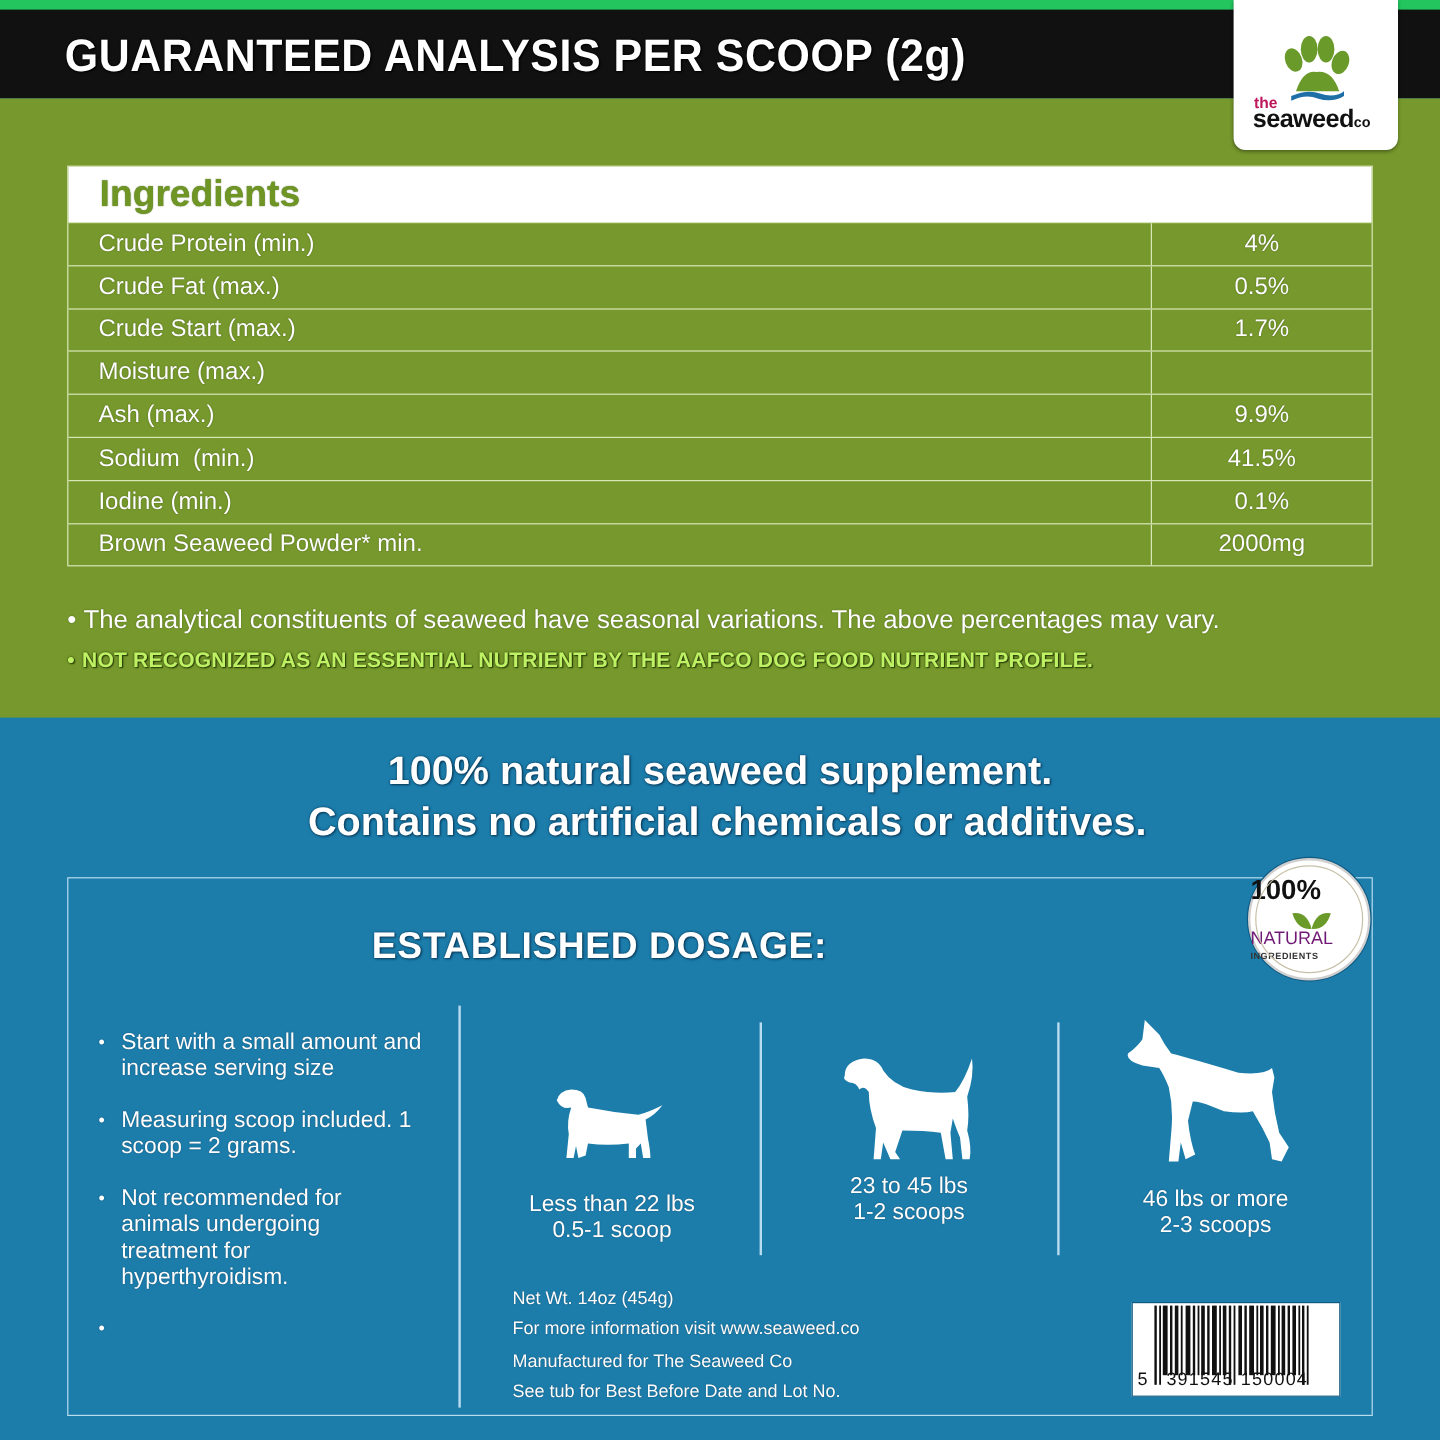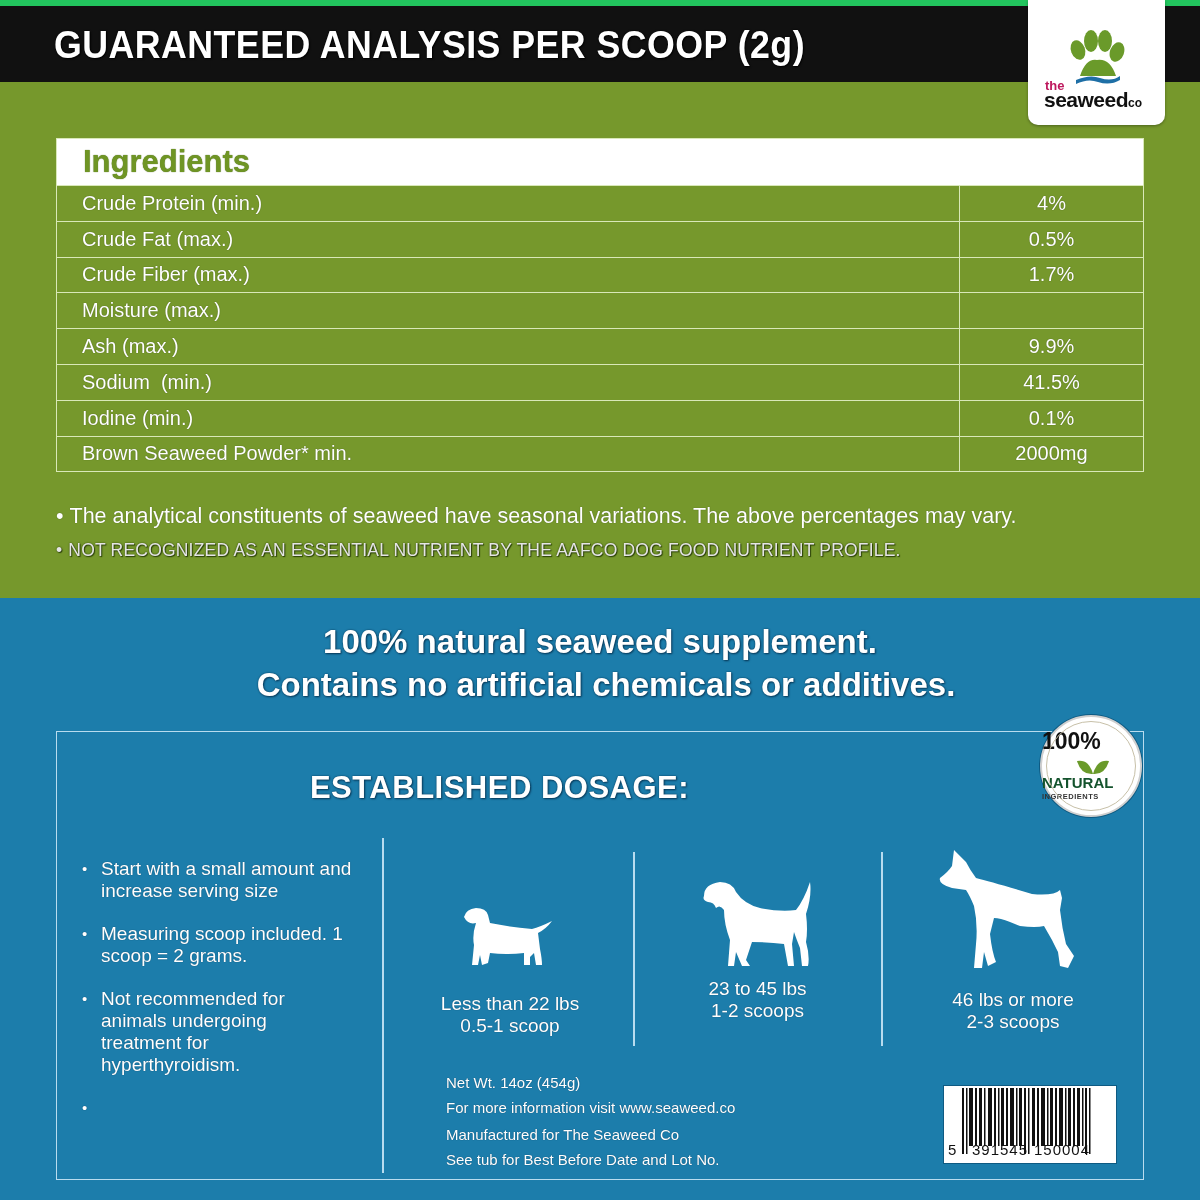--- a/index.html
+++ b/index.html
@@ -1,21 +1,21 @@
 <!DOCTYPE html>
 <html><head>
   <meta charset="utf-8">
   <style>
     * { box-sizing: border-box; margin: 0; padding: 0; }
     html, body { width: 1200px; height: 1200px; overflow: hidden; background: #1c7dab; }
     body { position: relative; font-family: "Liberation Sans", sans-serif; }
 
     .header-bar {
       position: absolute; left: 0; top: 0; width: 1200px; height: 82px;
-      background: #111111; border-top: 6px solid #22c55e;
+      background: #111111; border-top: 8px solid #22c55e;
     }
     .header-title {
       position: absolute; left: 54px; top: 18px;
       color: #ffffff; font-weight: bold; font-size: 38px; letter-spacing: 0.5px;
       transform: scaleX(0.94); transform-origin: left center;
       text-shadow: 0 0 2px #000, 1px 1px 2px #000;
     }
     .green-section {
       position: absolute; left: 0; top: 82px; width: 1200px; height: 516px;
       background: #76982c;
@@ -54,21 +54,21 @@
     }
     .table-row .val {
       flex: 1; display: flex; align-items: center; justify-content: center;
       color: #ffffff; font-size: 20px; text-shadow: 0 0 1px #3a5010;
     }
     .note-1 {
       position: absolute; left: 56px; top: 504px; color: #ffffff; font-size: 21.5px;
       text-shadow: 0 0 1px #3a5010;
     }
     .note-2 {
-      position: absolute; left: 56px; top: 540px; color: #e5e5e5; font-size: 17.5px; font-weight: normal;
+      position: absolute; left: 56px; top: 540px; color: #bef264; font-size: 17.5px; font-weight: bold;
       text-shadow: 0 0 2px #2c400a, 1px 1px 1px #2c400a; letter-spacing: 0.2px;
     }
     .bullet { display: inline-block; margin-right: 6px; }
 
     .tagline {
       position: absolute; left: 0; width: 1200px; text-align: center;
       color: #ffffff; font-weight: bold; font-size: 33px;
       text-shadow: 0 0 2px #0a3c5c, 1px 1px 2px #0a3c5c;
     }
     .tagline.l1 { top: 623px; }
@@ -87,34 +87,34 @@
       position: absolute; left: 1040px; top: 715px; width: 102px; height: 102px; border-radius: 50%;
       background: #ffffff; border: 2px solid #cfcfcf; box-shadow: 0 0 0 1px #0e5a82;
       text-align: left;
     }
     .badge::after {
       content: ""; position: absolute; left: 4px; top: 4px; right: 4px; bottom: 4px;
       border-radius: 50%; border: 1px solid #c7c0a8;
     }
     .badge-pct { position: absolute; left: 0; top: 11px; width: 100%; font-size: 23px; font-weight: bold; color: #111; }
     .badge-leaf { position: absolute; left: 33px; top: 40px; }
-    .badge-natural { position: absolute; left: 0; top: 57px; width: 100%; font-size: 15px; font-weight: bold; color: #14532d; }
+    .badge-natural { position: absolute; left: 0; top: 57px; width: 100%; font-size: 15px; font-weight: normal; color: #701a75; }
     .badge-ingr { position: absolute; left: 0; top: 75px; width: 100%; font-size: 7.5px; font-weight: bold; color: #333; letter-spacing: 0.5px; }
 
     .tips { position: absolute; left: 82px; top: 858px; width: 290px; }
     .tip { display: flex; color: #ffffff; font-size: 19px; line-height: 22px; margin-bottom: 21px;
       text-shadow: 0 0 1px #0a3c5c; }
     .tip .dot { width: 19px; flex: none; font-size: 15px; }
 
     .divider { position: absolute; width: 1.5px; background: #b8dcef; }
 
     .dog-col { position: absolute; text-align: center; color: #ffffff; font-size: 19px; line-height: 22px; text-shadow: 0 0 1px #0a3c5c; }
     .dog-col svg { display: block; margin: 0 auto; }
 
-    .info { position: absolute; left: 446px; top: 1070px; color: #ffffff; font-size: 15px; }
+    .info { position: absolute; left: 427px; top: 1070px; color: #ffffff; font-size: 15px; }
     .info div { height: 25px; line-height: 25px; text-shadow: 0 0 1px #0a3c5c; }
 
     .barcode {
       position: absolute; left: 943px; top: 1085px; width: 174px; height: 79px;
       background: #ffffff; border: 1px solid #0e5a82;
     }
     .barcode svg { position: absolute; left: 0; top: 0; }
     .barcode-num {
       position: absolute; left: 4px; top: 55px; font-size: 15px; color: #111; width: 170px;
     }
@@ -148,21 +148,21 @@
   <div class="table-head">Ingredients</div>
   <div class="table-row">
     <div class="name">Crude Protein (min.)</div>
     <div class="val">4%</div>
   </div>
   <div class="table-row">
     <div class="name">Crude Fat (max.)</div>
     <div class="val">0.5%</div>
   </div>
   <div class="table-row">
-    <div class="name">Crude Fiber (max.)</div>
+    <div class="name">Crude Start (max.)</div>
     <div class="val">1.7%</div>
   </div>
   <div class="table-row">
     <div class="name">Moisture (max.)</div>
   </div>
   <div class="table-row">
     <div class="name">Ash (max.)</div>
     <div class="val">9.9%</div>
   </div>
   <div class="table-row">

